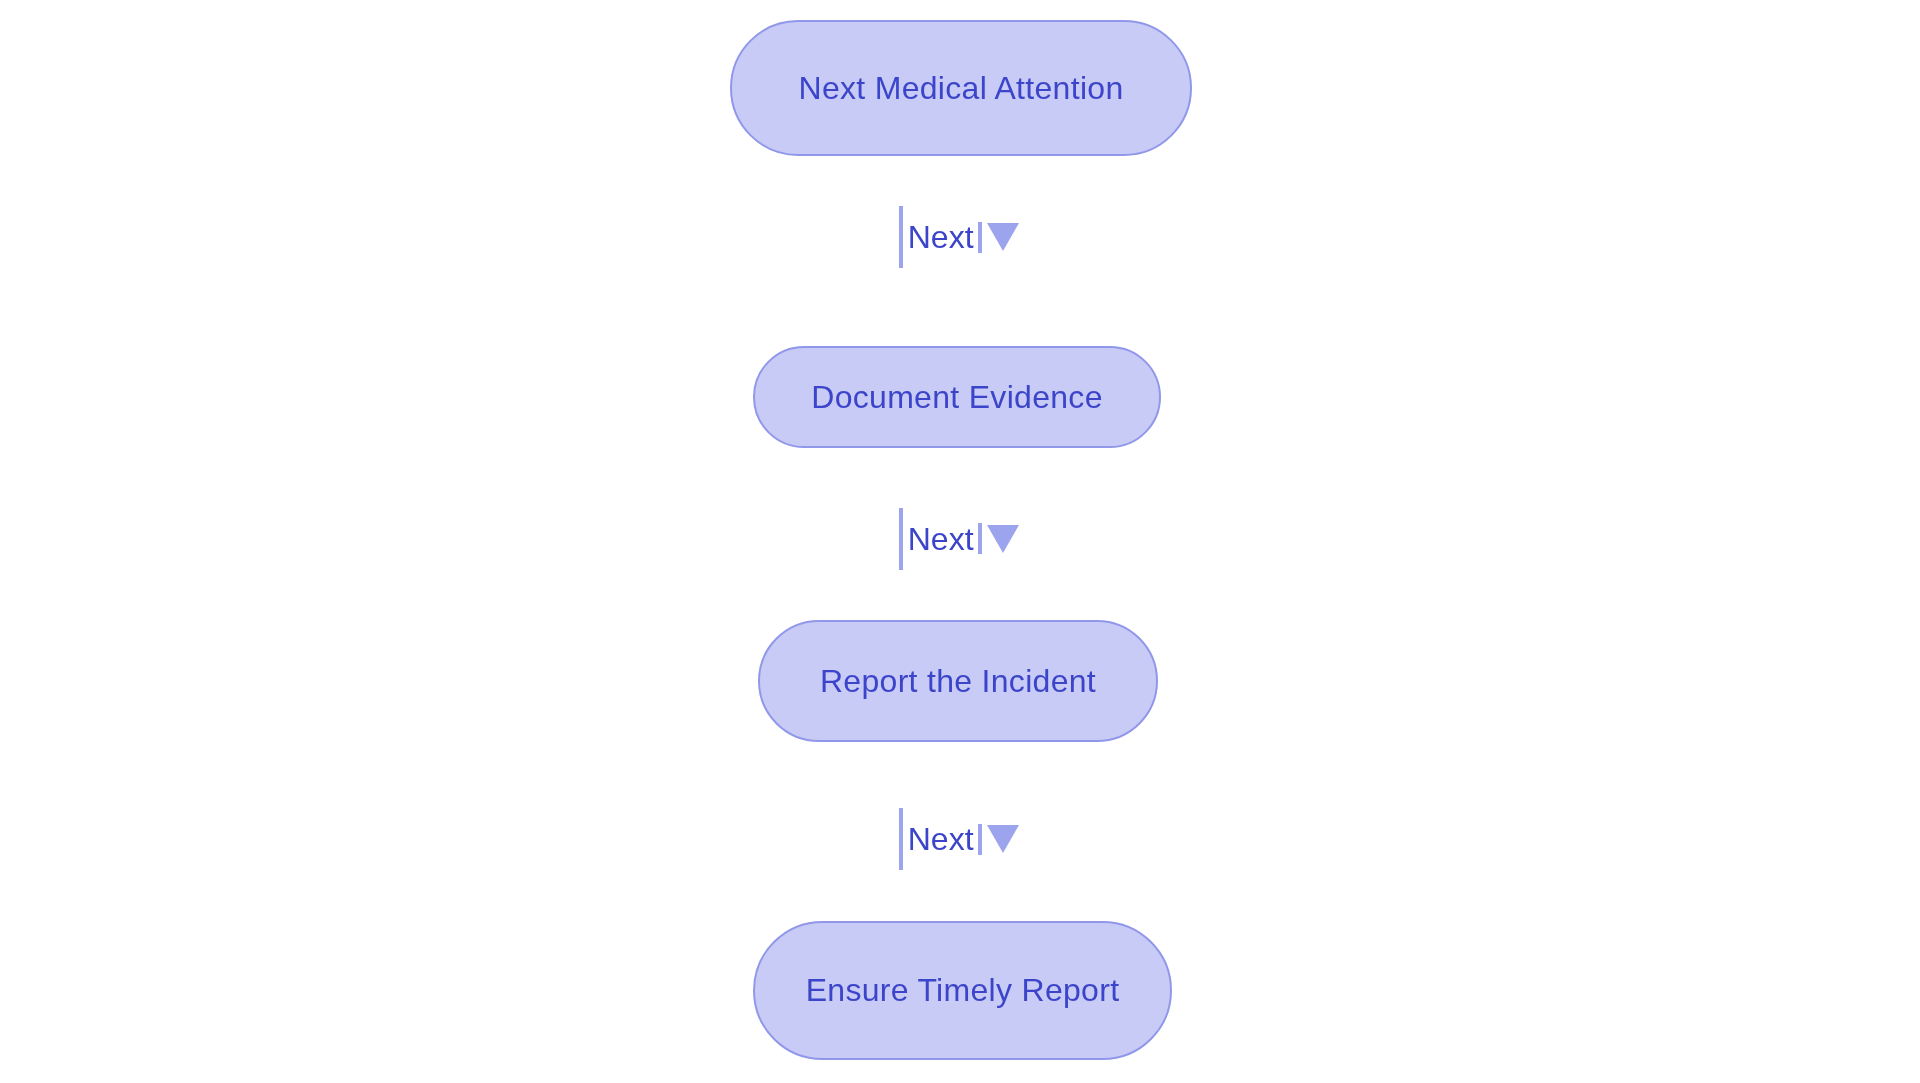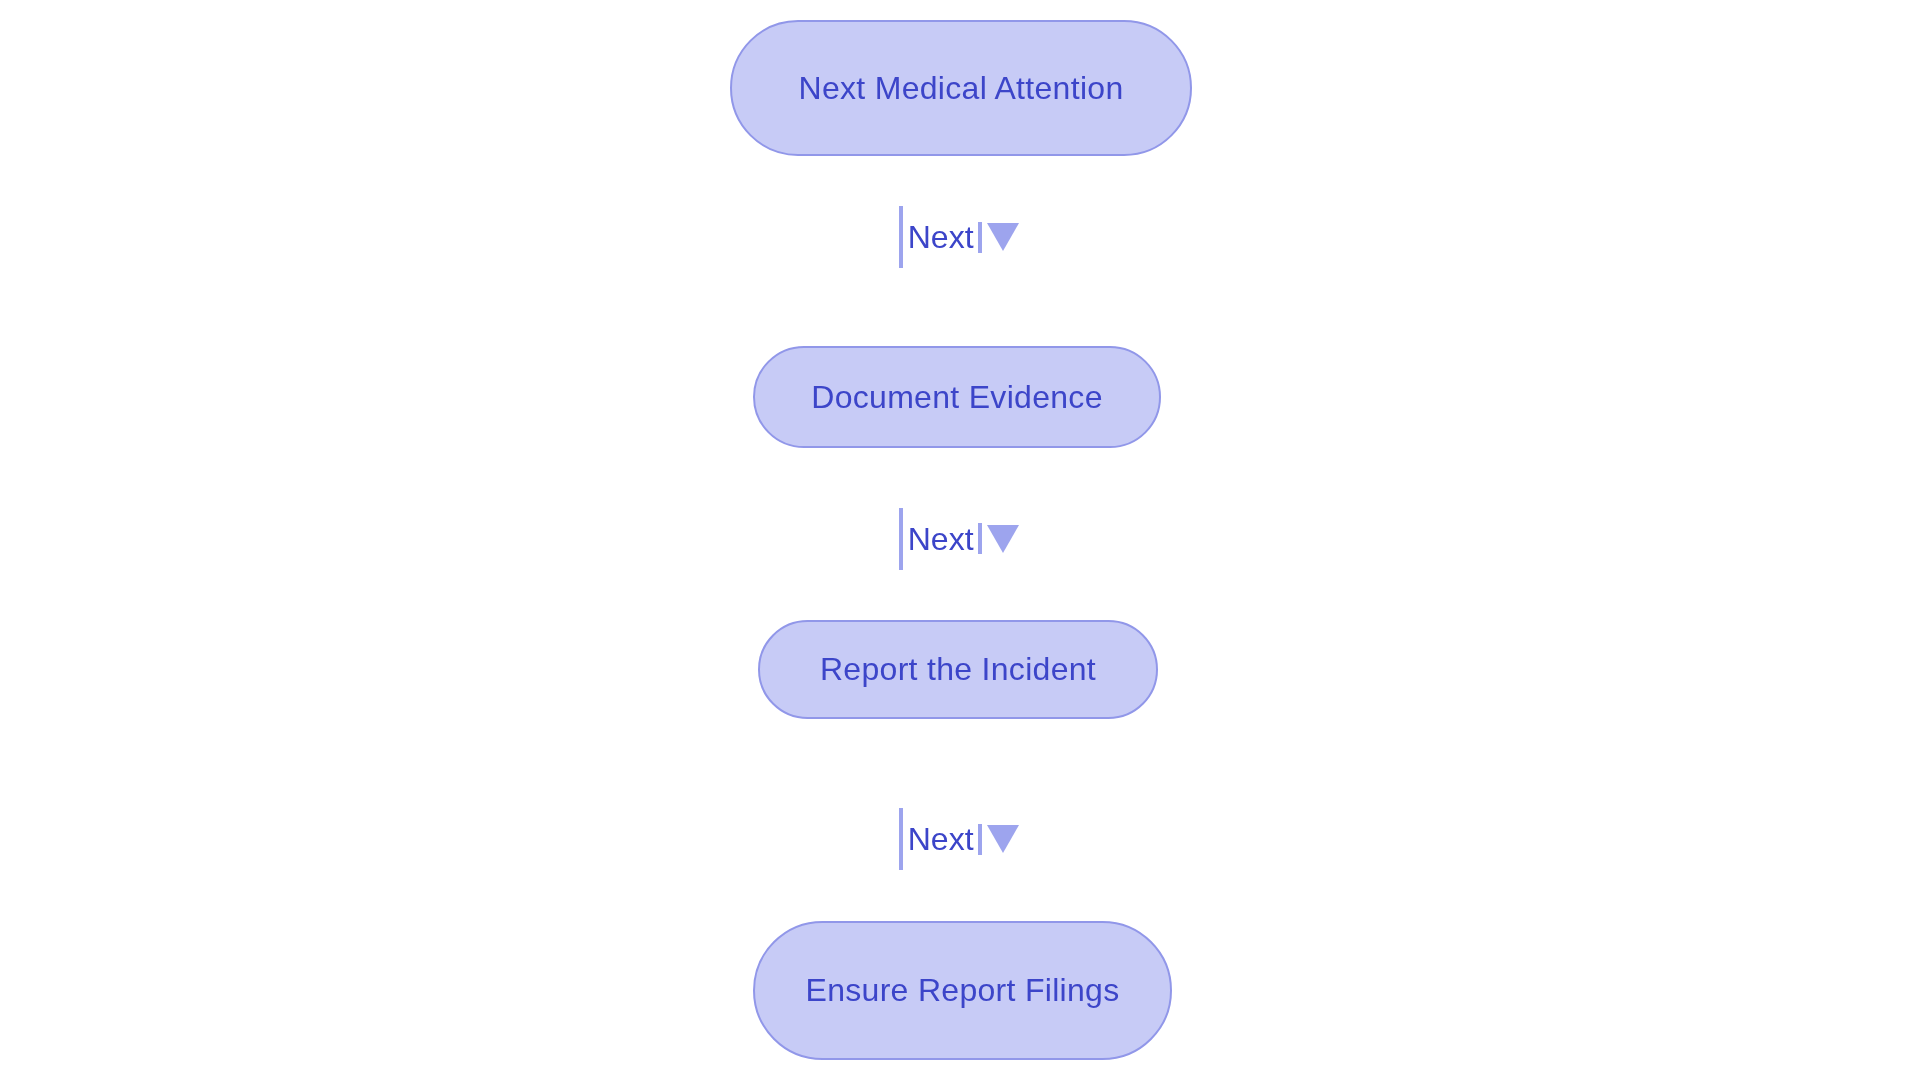--- a/index.html
+++ b/index.html
@@ -35,21 +35,21 @@
   }
   .node-label {
     color: var(--node-text);
     font-size: 32px;
     font-weight: 500;
     letter-spacing: 0.3px;
     white-space: nowrap;
   }
   .node-1 { left: 730px; top: 20px;  width: 462px; height: 136px; }
   .node-2 { left: 753px; top: 318px; width: 408px; height: 102px; margin-top: 28px; }
-  .node-3 { left: 758px; top: 620px; width: 400px; height: 99px; text-align: right; }
+  .node-3 { left: 758px; top: 620px; width: 400px; height: 122px; text-align: right; }
   .node-4 { left: 753px; top: 921px; width: 419px; height: 139px; }
 
   .connector {
     position: absolute;
     left: 899px;           
     width: 120px;
     display: flex;
     align-items: center;
     justify-content: space-between;
   }
@@ -109,16 +109,16 @@
   </div>
 
   <div class="connector connector-3">
     <div class="seg seg-top"></div>
     <div class="edge-label">Next</div>
     <div class="seg seg-bottom"></div>
     <div class="arrowhead"></div>
   </div>
 
   <div class="node node-4">
-    <span class="node-label">Ensure Report Filings</span>
+    <span class="node-label">Ensure Timely Report</span>
   </div>
 
 </div>
 
 </body></html>

